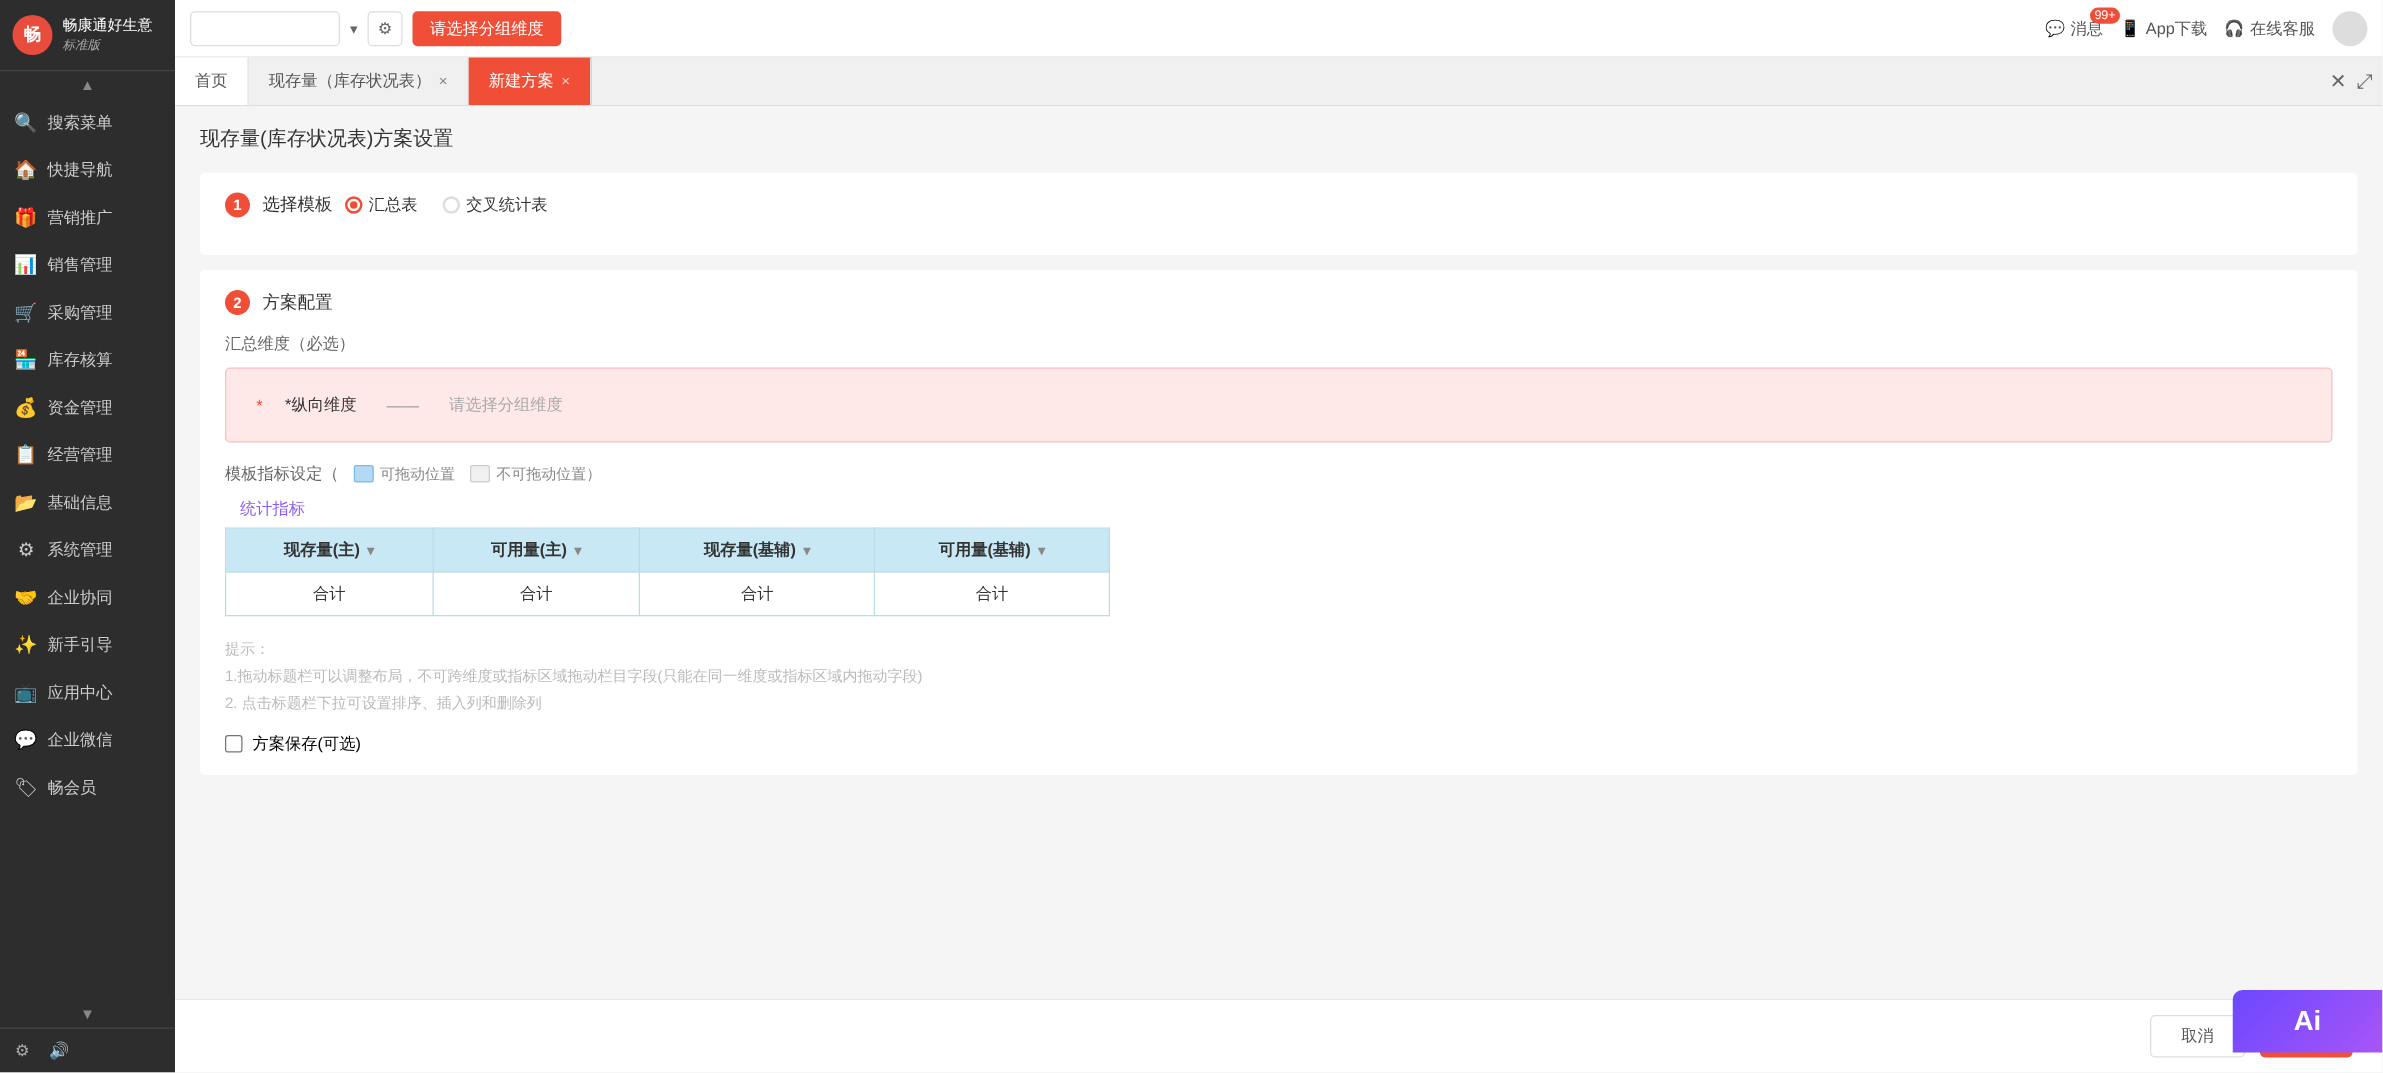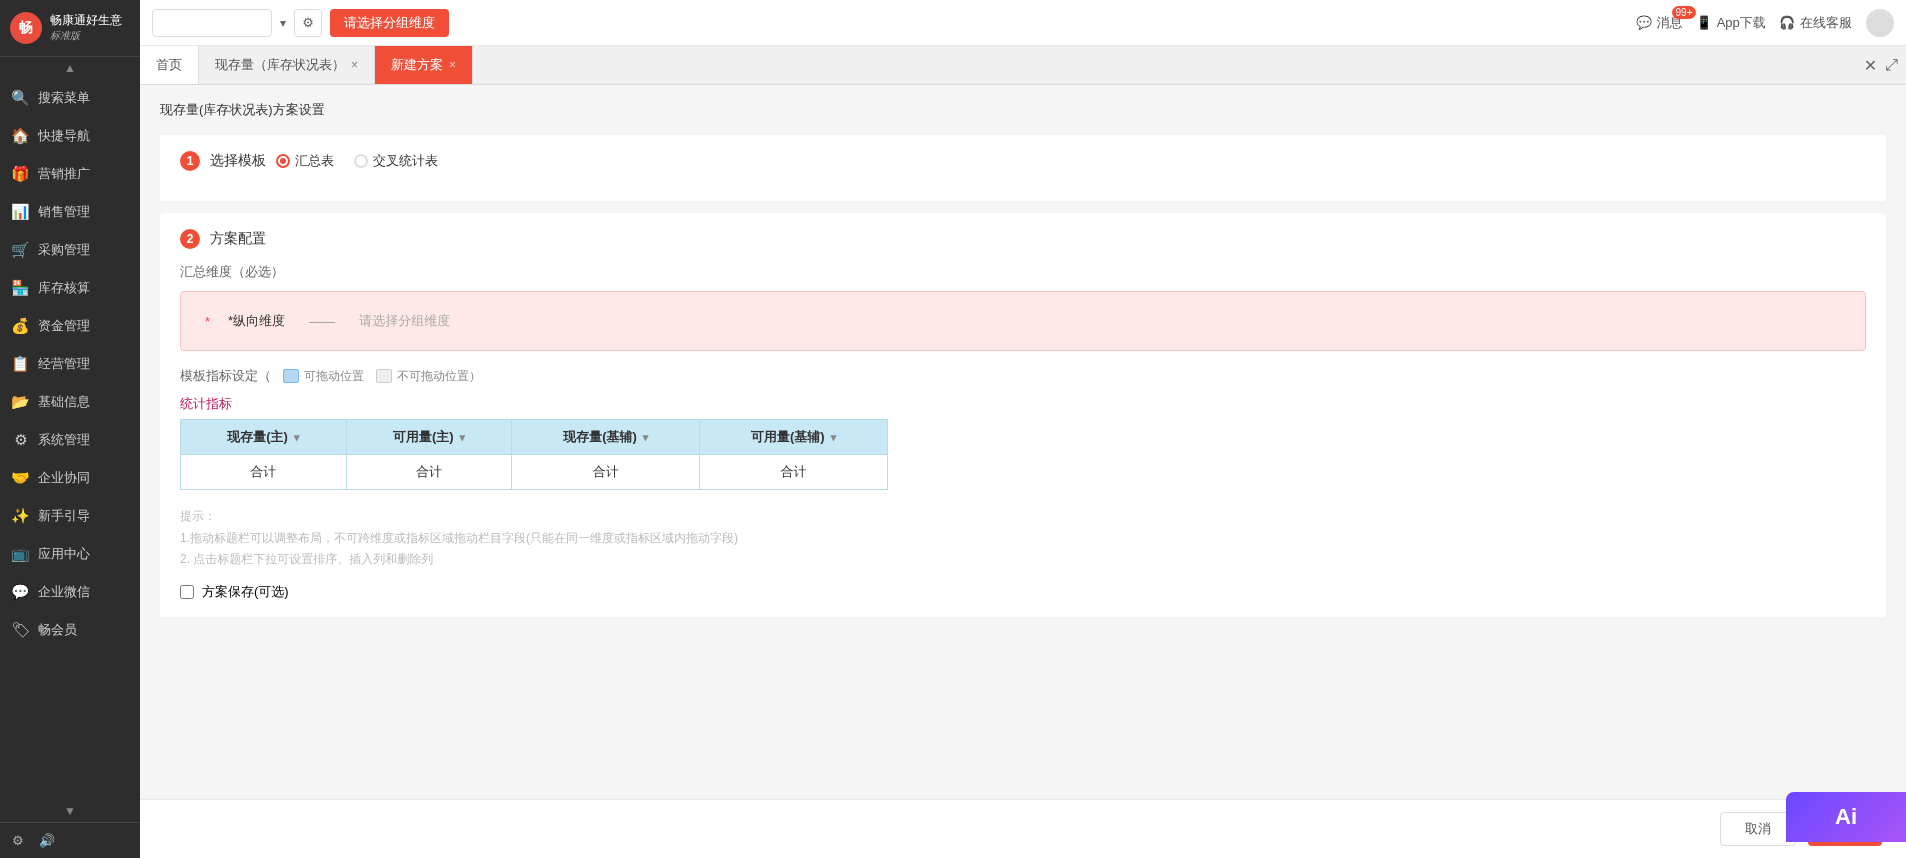--- a/index.html
+++ b/index.html
@@ -113,21 +113,21 @@
     .tab-home { background: #fff; }
     .tabs-right { margin-left: auto; display: flex; align-items: center; gap: 8px; padding-right: 8px; }
     .tab-action-btn { background: none; border: none; cursor: pointer; color: #666; font-size: 16px; }
 
     
     .content {
       flex: 1; overflow-y: auto; background: #f5f5f5; padding: 0;
     }
     .content-inner { padding: 16px 20px; }
 
-    .page-title { font-size: 13px; color: #333; margin-bottom: 16px; font-weight: normal; }
+    .page-title { font-size: 16px; color: #333; margin-bottom: 16px; font-weight: normal; }
 
     
     .section { background: #fff; border-radius: 4px; margin-bottom: 12px; padding: 16px 20px; }
 
     
     .step-header { display: flex; align-items: center; gap: 10px; margin-bottom: 14px; }
     .step-num {
       width: 20px; height: 20px; background: #f04e37; color: #fff;
       border-radius: 50%; display: flex; align-items: center; justify-content: center;
       font-size: 12px; font-weight: bold; flex-shrink: 0;
@@ -162,21 +162,21 @@
 
     
     .indicator-settings { margin-bottom: 10px; }
     .indicator-label { font-size: 13px; color: #666; margin-bottom: 8px; display: flex; align-items: center; gap: 12px; }
     .legend-item { display: flex; align-items: center; gap: 5px; font-size: 12px; color: #888; }
     .legend-box { width: 16px; height: 14px; border-radius: 2px; }
     .legend-blue { background: #b3d9f5; border: 1px solid #7cb9e8; }
     .legend-gray { background: #f0f0f0; border: 1px solid #ccc; }
 
     
-    .stats-label { color: #be185d; font-size: 13px; margin-bottom: 6px; }
+    .stats-label { color: #8b5cf6; font-size: 13px; margin-bottom: 6px; margin-left: 12px; }
     .stats-table { border: 1px solid #b8dce8; border-collapse: collapse; width: 708px; }
     .stats-table th, .stats-table td {
       border: 1px solid #b8dce8; padding: 8px 12px;
       text-align: center; font-size: 13px; color: #333;
     }
     .stats-table thead tr { background: #c8e8f5; }
     .stats-table tbody tr { background: #fff; }
     .th-inner { display: flex; align-items: center; justify-content: center; gap: 6px; }
     .th-arrow { color: #888; font-size: 11px; }
 

